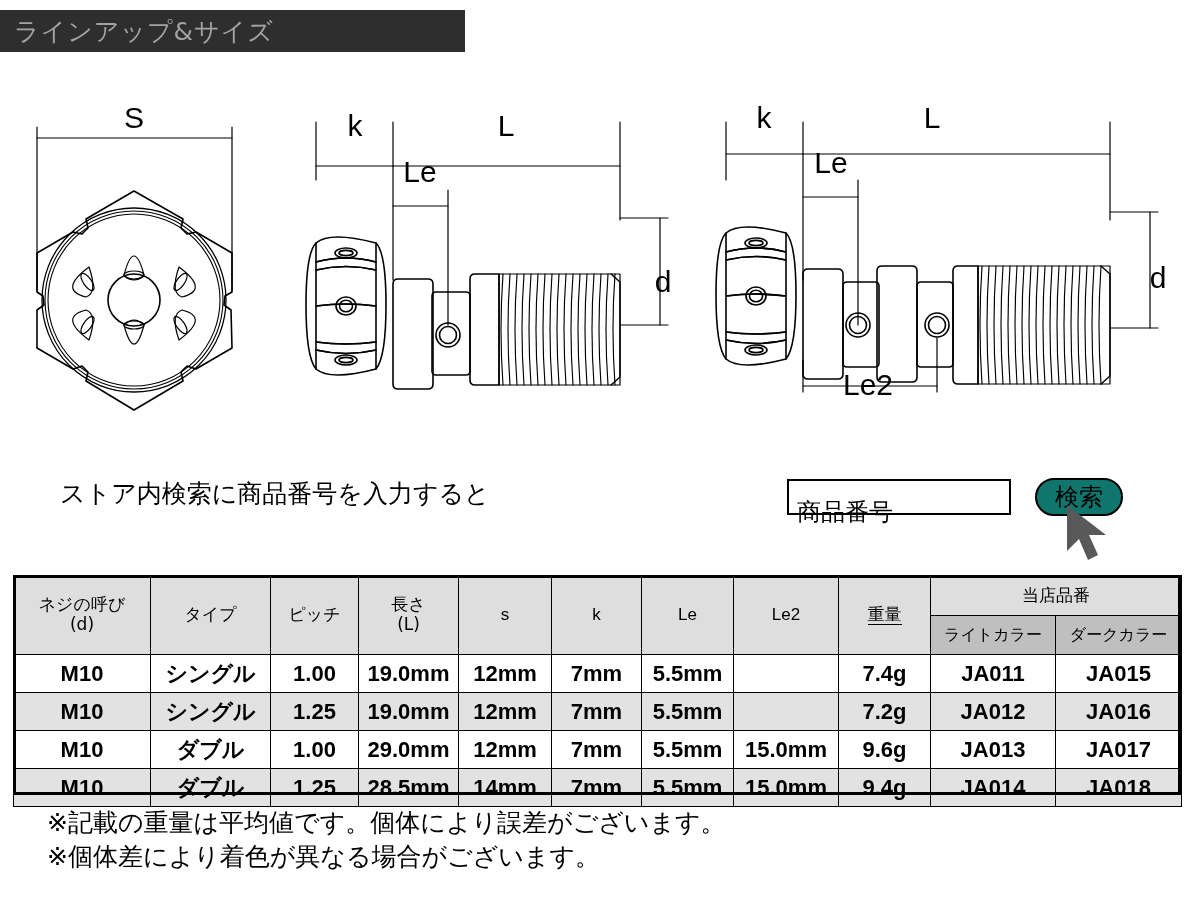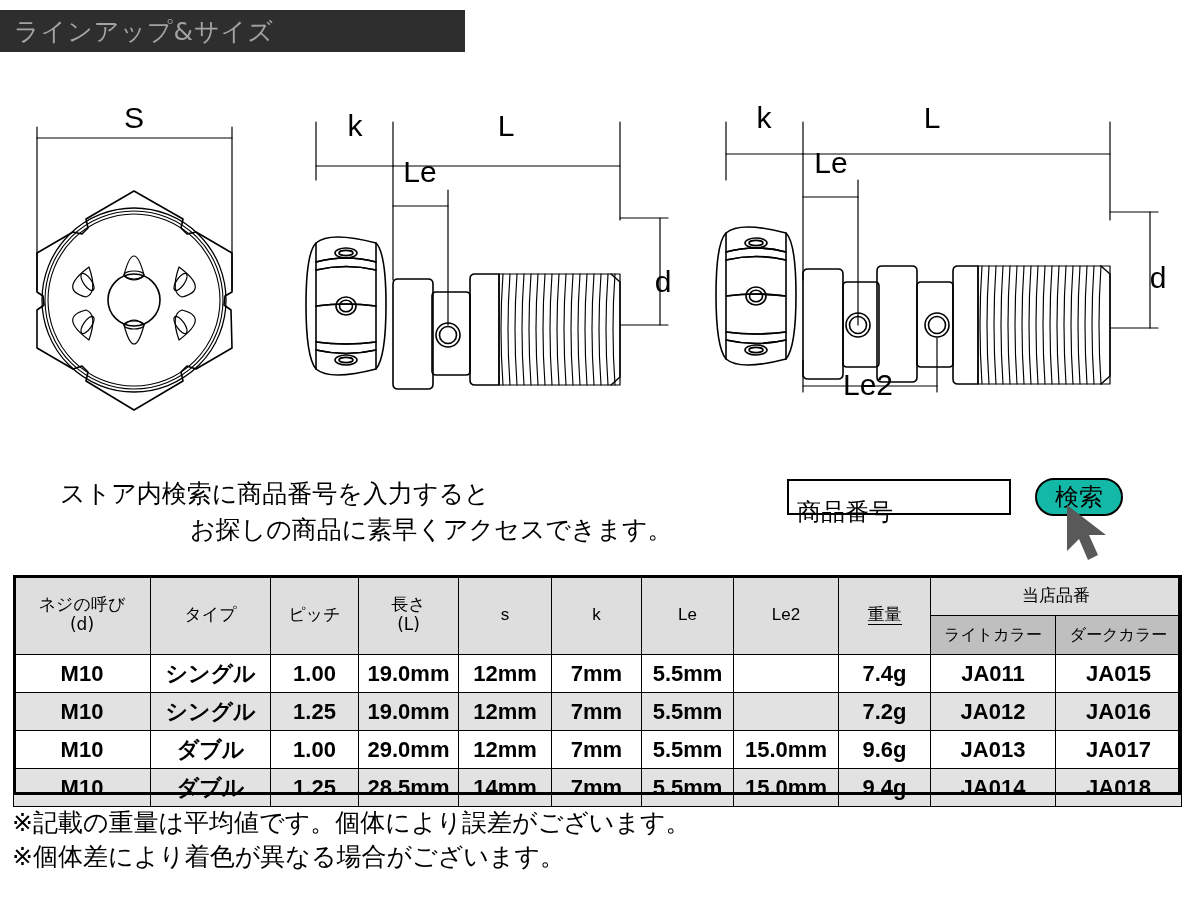--- a/index.html
+++ b/index.html
@@ -70,21 +70,21 @@
     padding-left: 8px;
     white-space: nowrap;
     margin-top: 29px;
   }
   #search-button {
     position: absolute;
     left: 1035px; top: 478px;
     width: 88px; height: 38px;
     border: 2px solid #000;
     border-radius: 19px;
-    background: #14b8a6;
+    background: #0f766e;
     box-sizing: border-box;
     display: flex;
     align-items: center;
     justify-content: center;
   }
   #search-button span { font-size: 24px; white-space: nowrap; }
   #cursor-arrow {
     position: absolute;
     left: 1063px; top: 503px;
     width: 62px; height: 62px;
@@ -141,21 +141,21 @@
   }
   .hdr-jp { font-family: "DejaVu Sans", "Liberation Sans", sans-serif; }
 
   
   #notes {
     position: absolute;
     left: 12px; top: 806px;
     font-size: 25px;
     line-height: 1.35;
   }
-  #notes div { white-space: nowrap; }
+  #notes div { white-space: nowrap; margin-left: 35px; }
 </style>
 </head>
 <body>
 
 <div id="header-bar">
   <div id="header-title" class="hdr-jp">ラインアップ&amp;サイズ</div>
 </div>
 
 <div id="drawings">
   <svg width="1200" height="360" viewBox="0 0 1200 360" xmlns="http://www.w3.org/2000/svg">
@@ -331,21 +331,20 @@
       <text x="831" y="113">Le</text>
       <text x="868" y="335">Le2</text>
       <text x="1158" y="228">d</text>
     </g>
   </svg>
 </div>
 
 <div id="search-area">
   <div id="instruction" class="hdr-jp">
     <span>ストア内検索に商品番号を入力すると</span>
-    <span class="line2">お探しの商品に素早くアクセスできます。</span>
   </div>
 </div>
 
 <div id="search-input-box">
   <span class="hdr-jp">商品番号</span>
 </div>
 
 <div id="search-button">
   <span class="hdr-jp">検索</span>
 </div>

